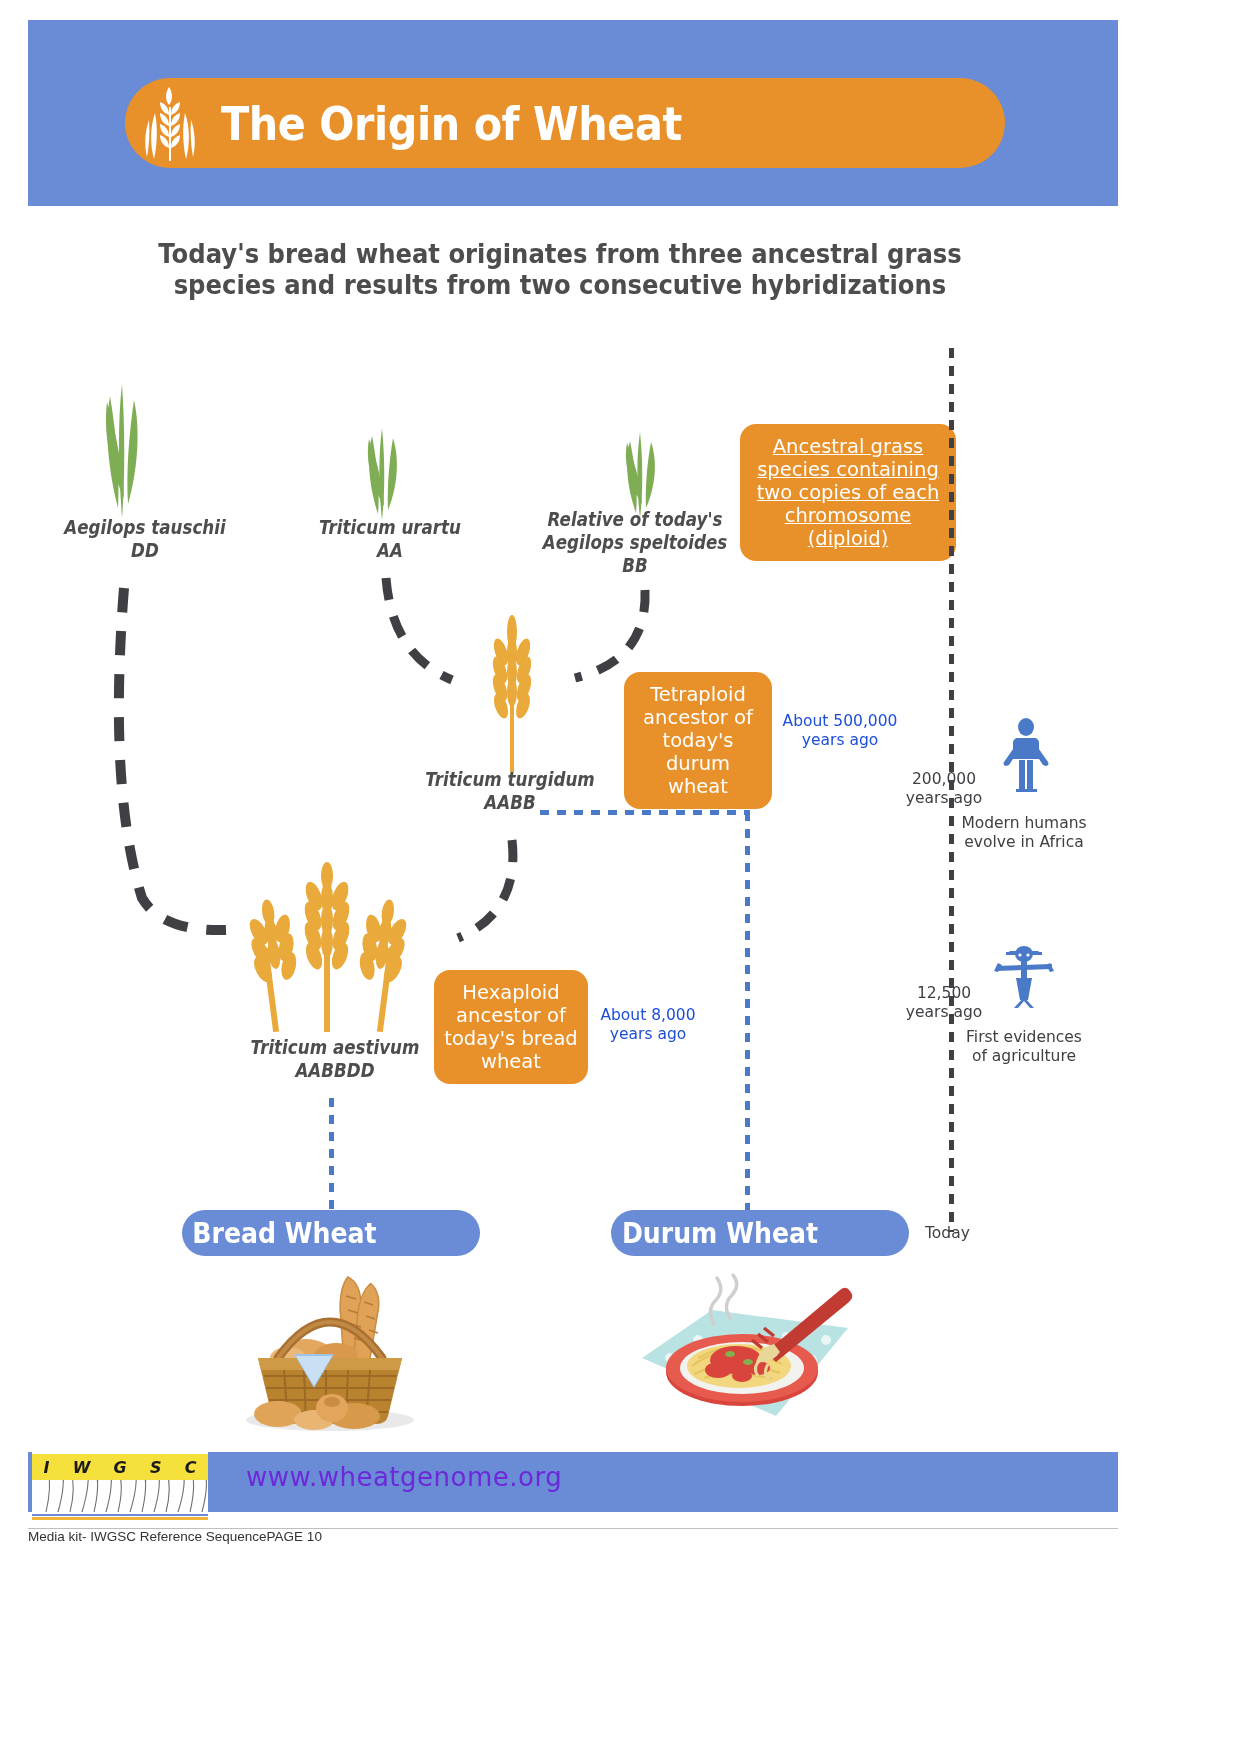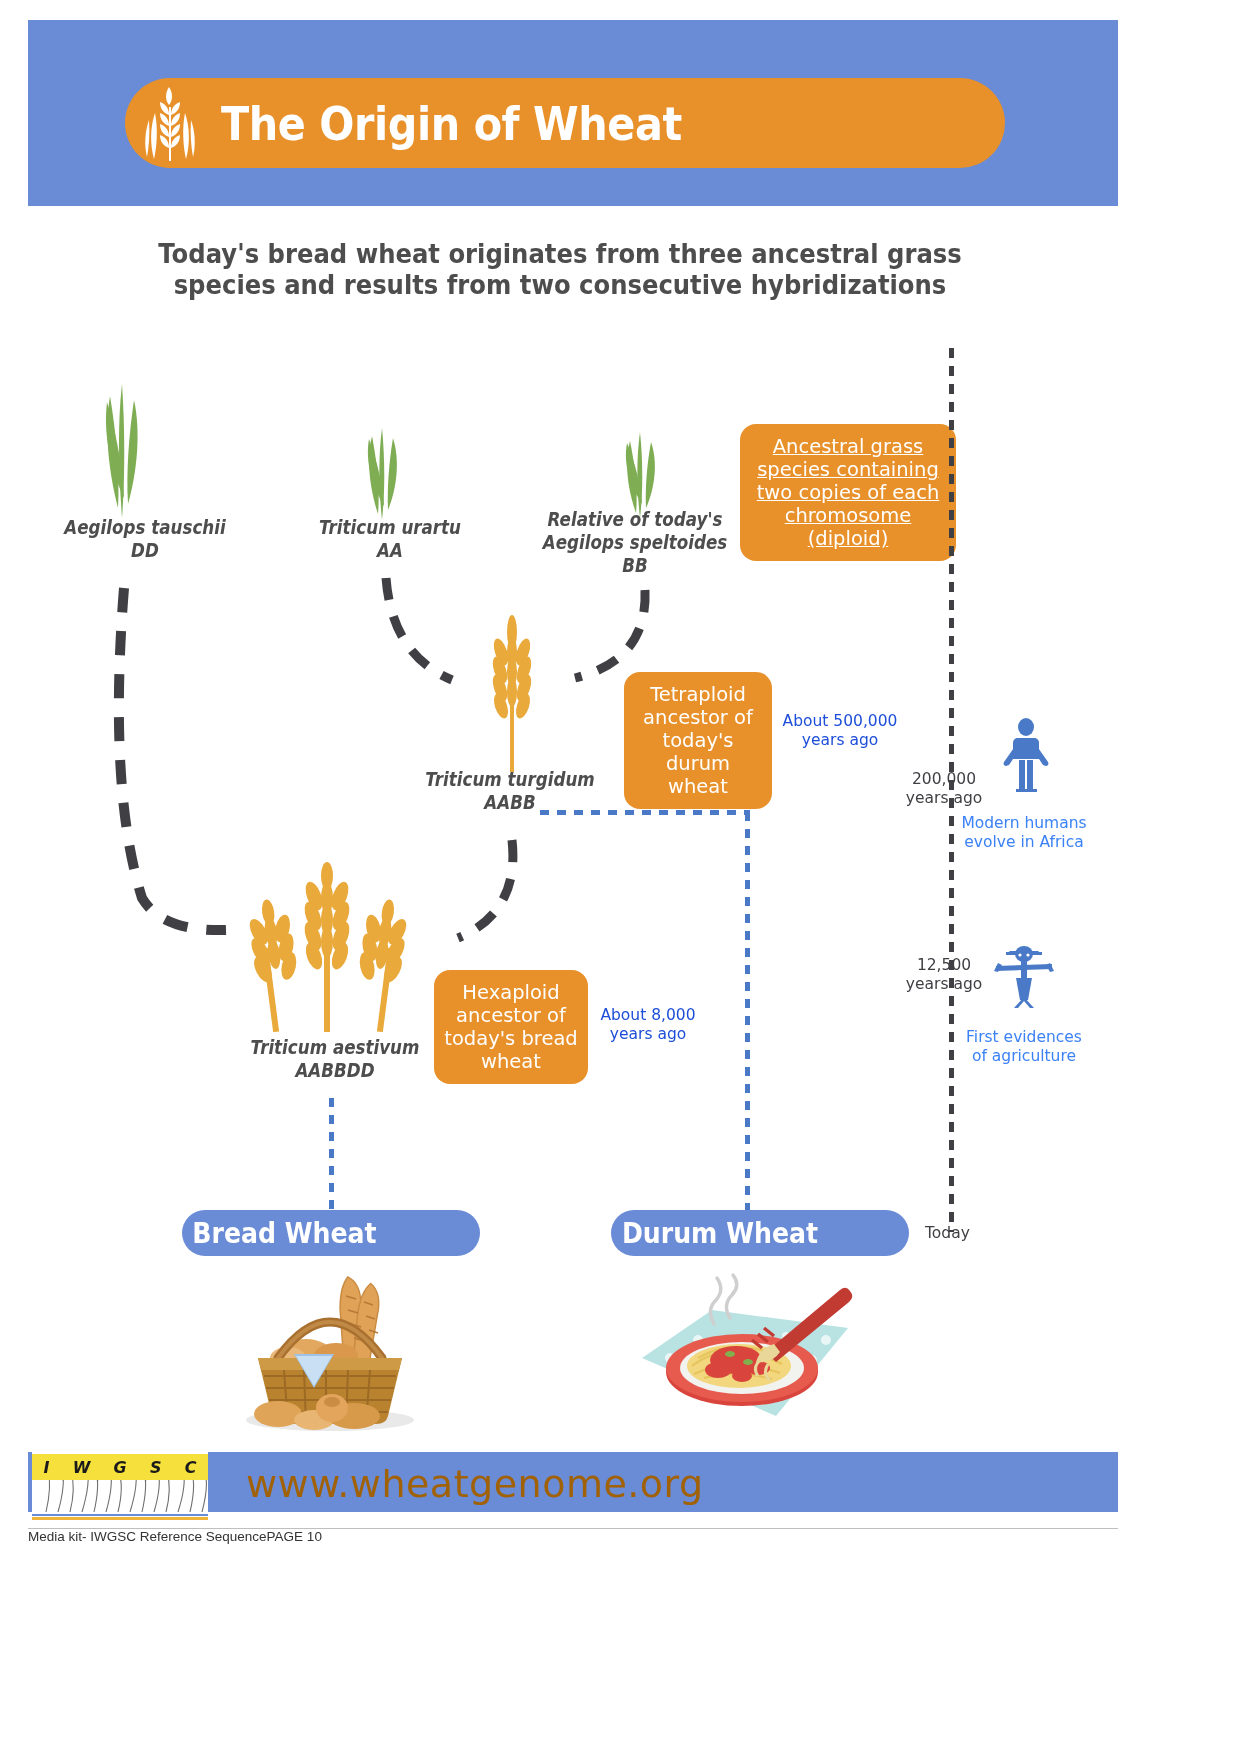--- a/index.html
+++ b/index.html
@@ -91,26 +91,26 @@
     position:absolute; left:949px; top:348px; width:5px; height:884px;
     background-image:linear-gradient(#3f3f44 0 10px, transparent 10px 18px);
     background-size:5px 18px;
   }
   .tl-stamp{
     position:absolute; text-align:center;
     font-family:"DejaVu Sans", sans-serif;
     font-size:15.5px; line-height:1.2; color:#3f3f44;
   }
   .tl-200{ left:898px; top:770px; width:92px; }
-  .tl-125{ left:898px; top:956px; width:92px; }
+  .tl-125{ left:898px; top:984px; width:92px; }
   .tl-today{ left:925px; top:1224px; width:70px; text-align:left; }
   .tl-desc{
     position:absolute; text-align:center;
     font-family:"DejaVu Sans", sans-serif;
-    font-size:15.5px; line-height:1.22; color:#3b82f6;
+    font-size:15.5px; line-height:1.22; color:#404040;
   }
   .d-human{ left:960px; top:814px; width:128px; }
   .d-agri{  left:964px; top:1028px; width:120px; }
   .icon-human{ position:absolute; left:1000px; top:718px; }
   .icon-scare{ position:absolute; left:994px; top:942px; }
 
   
   .pill{
     position:absolute; height:46px; background:#6a8bd6;
     border-radius:23px;
@@ -146,21 +146,21 @@
   .iwgsc-letters{
     position:absolute; left:0; top:6px; width:176px; height:26px;
     background:#f5e03c;
     display:flex; align-items:center; justify-content:space-around;
     font-family:"DejaVu Sans", sans-serif; font-weight:bold;
     font-size:16px; font-style:italic; color:#1a1a1a;
   }
   .iwgsc-url{
     position:absolute; left:246px; top:1462px;
     font-family:"DejaVu Sans", sans-serif;
-    font-size:38px; color:#a16207; letter-spacing:0.5px;
+    font-size:26px; color:#6d28d9; letter-spacing:0.5px;
   }
   .page-foot{
     position:absolute; left:28px; top:1528px; width:1090px;
     border-top:1px solid #bfbfbf; 
     display:flex; 
     font-family:"Liberation Sans", sans-serif;
     font-size:13.5px; color:#333333;
   }
 </style>
 </head>

